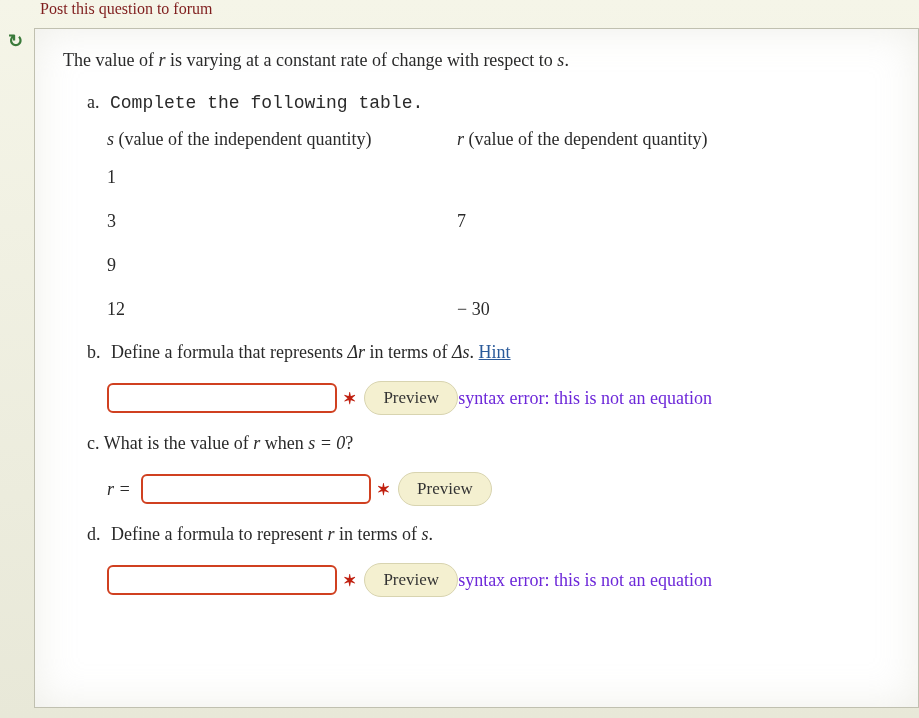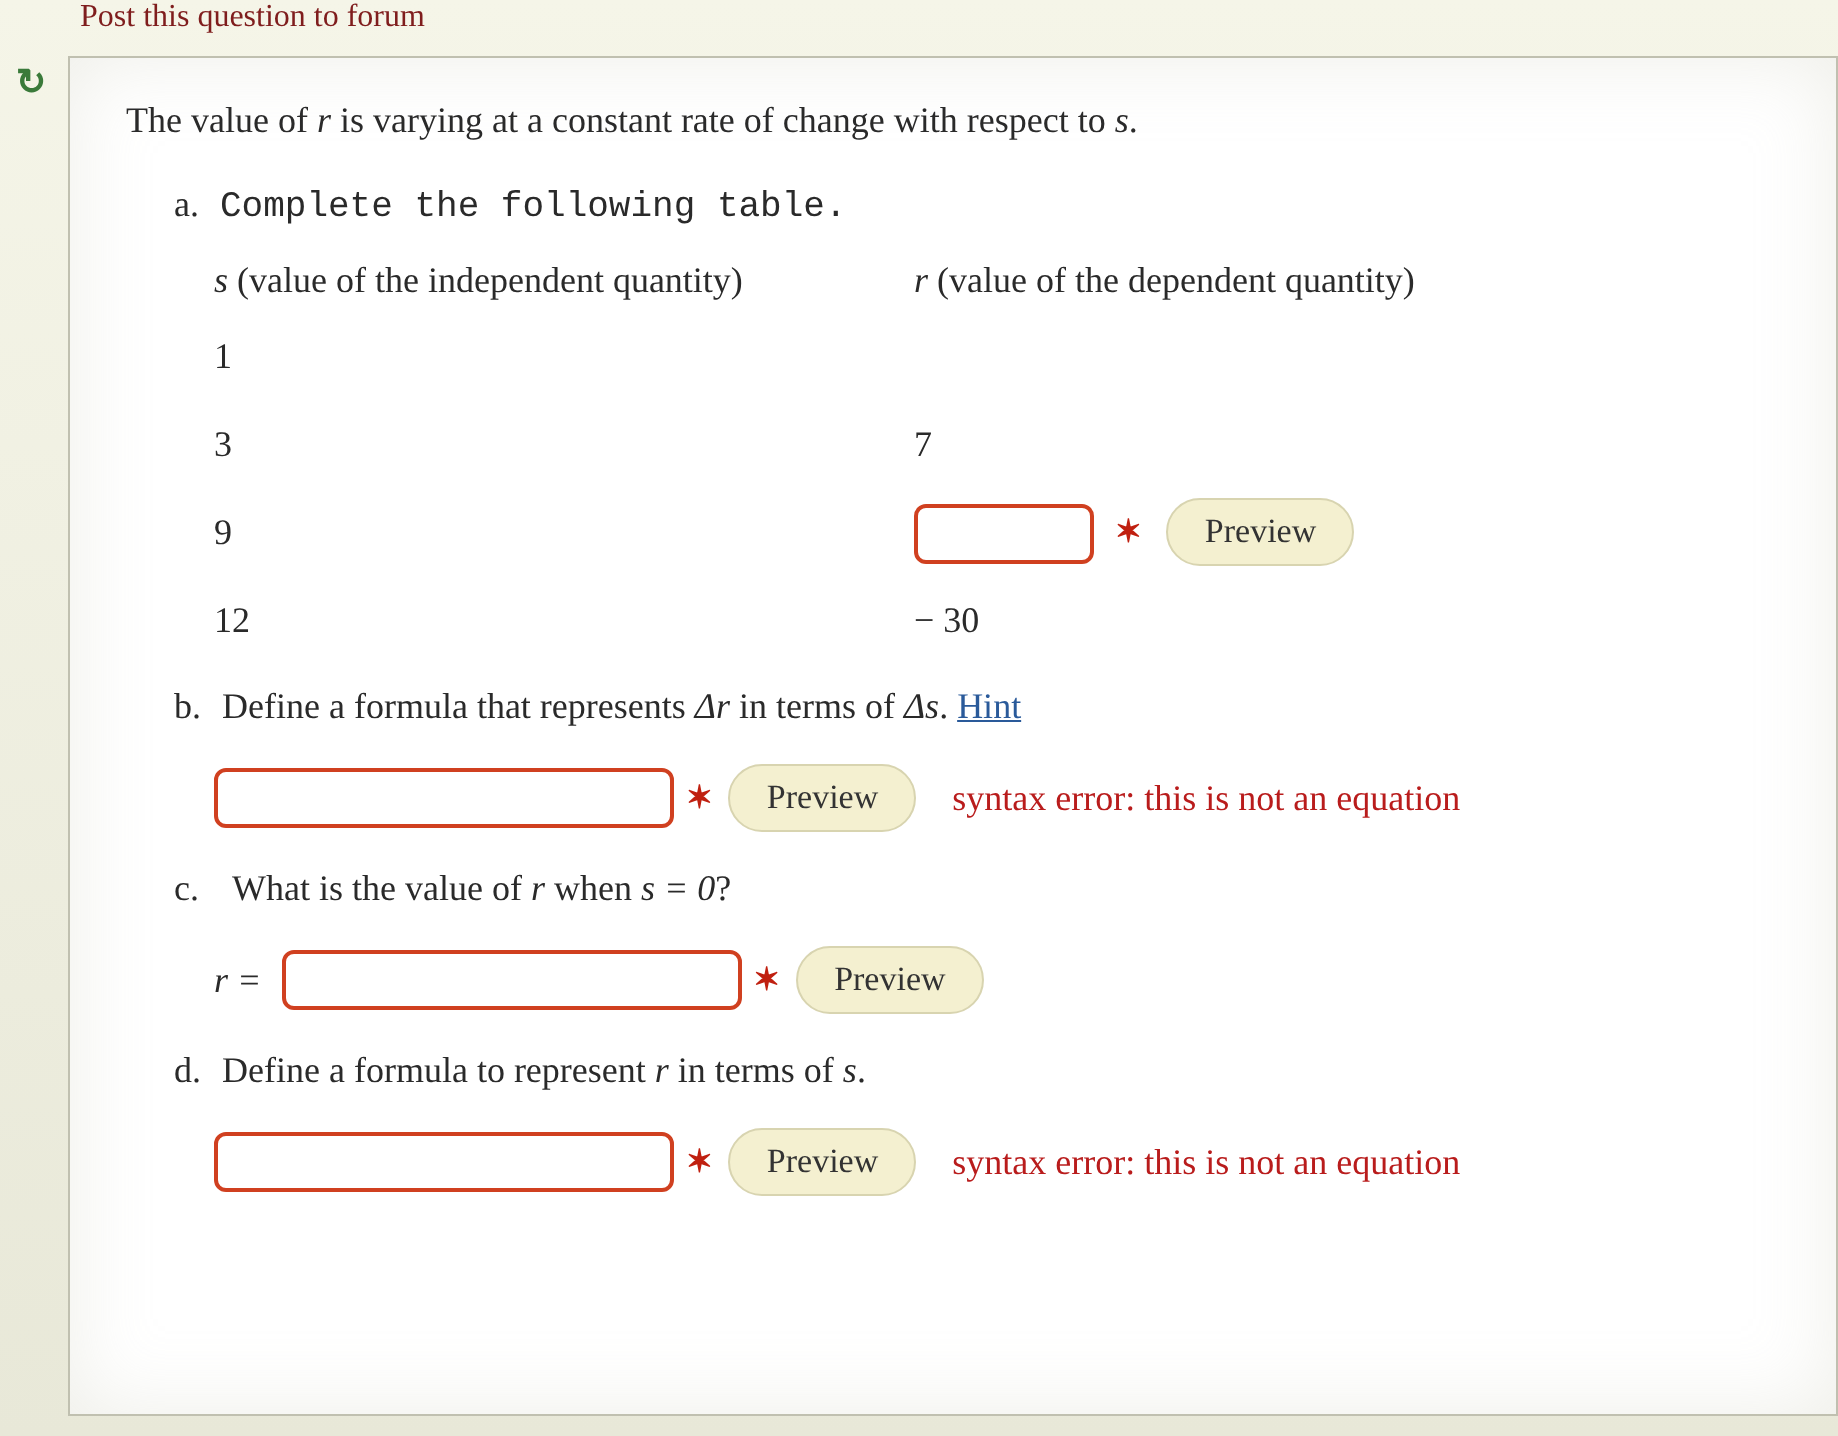--- a/index.html
+++ b/index.html
@@ -73,21 +73,21 @@
       color: #333;
       cursor: pointer;
       font-family: Georgia, serif;
     }
     .hint-link {
       color: #2a5a9a;
       text-decoration: underline;
       cursor: pointer;
     }
     .answer-row { margin: 18px 0 18px 44px; display: flex; align-items: center; }
-    .error-text { margin-left: 18px; color: #b91c1c; }
+    .error-text { color: #6d28d9; }
     .neg { display: inline-flex; align-items: center; }
   </style>
 </head>
 <body>
 
 <div class="top-bar">Post this question to forum</div>
 
 <div class="content-wrapper">
   <span class="refresh-icon">↻</span>
 
@@ -114,25 +114,20 @@
 
       <div class="table-row">
         <div class="col-s">1</div>
       </div>
       <div class="table-row">
         <div class="col-s">3</div>
         <div class="col-r">7</div>
       </div>
       <div class="table-row">
         <div class="col-s">9</div>
-        <div class="col-r">
-          <input class="input-box" type="text" value="" style="">
-          <span class="cross-mark">✶</span>
-          <button class="preview-btn">Preview</button>
-        </div>
       </div>
       <div class="table-row">
         <div class="col-s">12</div>
         <div class="col-r neg">− 30</div>
       </div>
     </div>
 
     <div class="part">
       <span class="part-label">b.</span>
       <span style="margin-left:6px;text-align:center;">
@@ -141,21 +136,21 @@
     </div>
     <div class="answer-row">
       <input class="input-box wide" type="text" style="">
       <span class="cross-mark">✶</span>
       <button class="preview-btn">Preview</button>
       <span class="error-text">syntax error: this is not an equation</span>
     </div>
 
     <div class="part">
       <span class="part-label">c.</span>
-      <span style="margin-left:12px;">
+      <span style="margin-left:0;">
         <span>What is the value of </span><span class="math-i">r</span><span> when </span><span class="math-i">s = 0</span><span>?</span>
       </span>
     </div>
     <div class="answer-row">
       <span class="math-i" style="margin-right:10px;">r =</span>
       <input class="input-box wide" type="text" style="">
       <span class="cross-mark">✶</span>
       <button class="preview-btn">Preview</button>
     </div>
 

